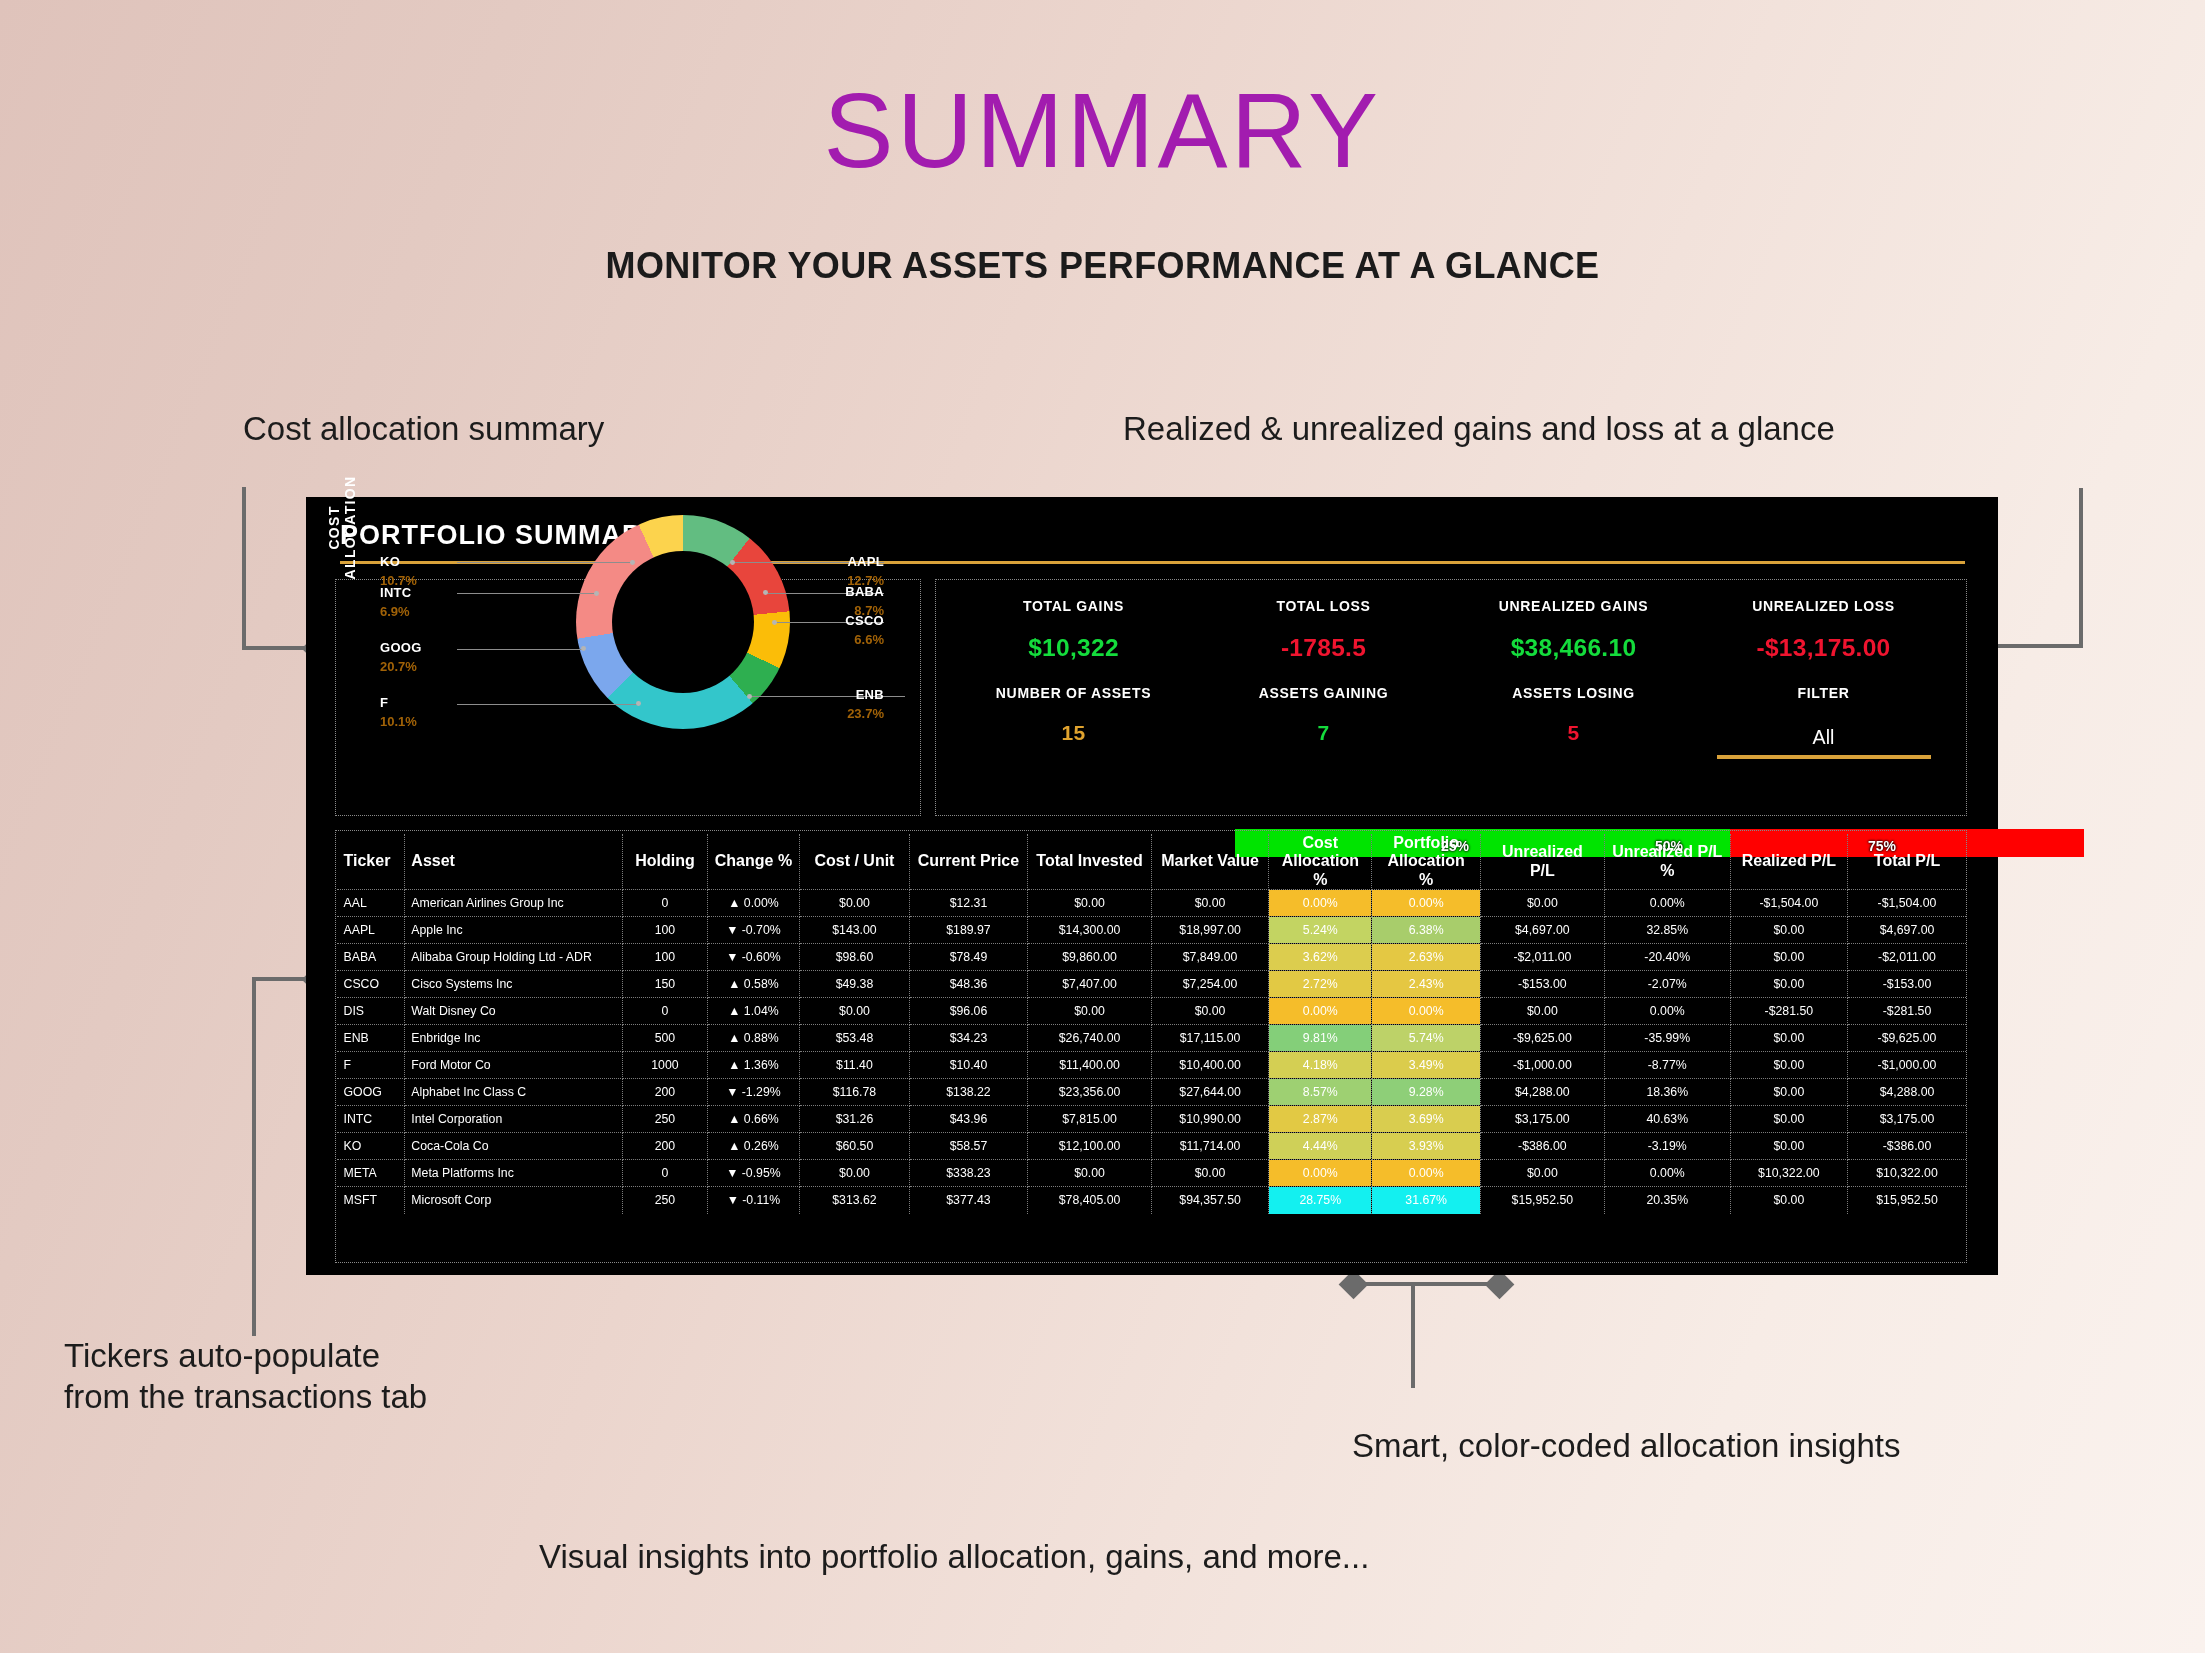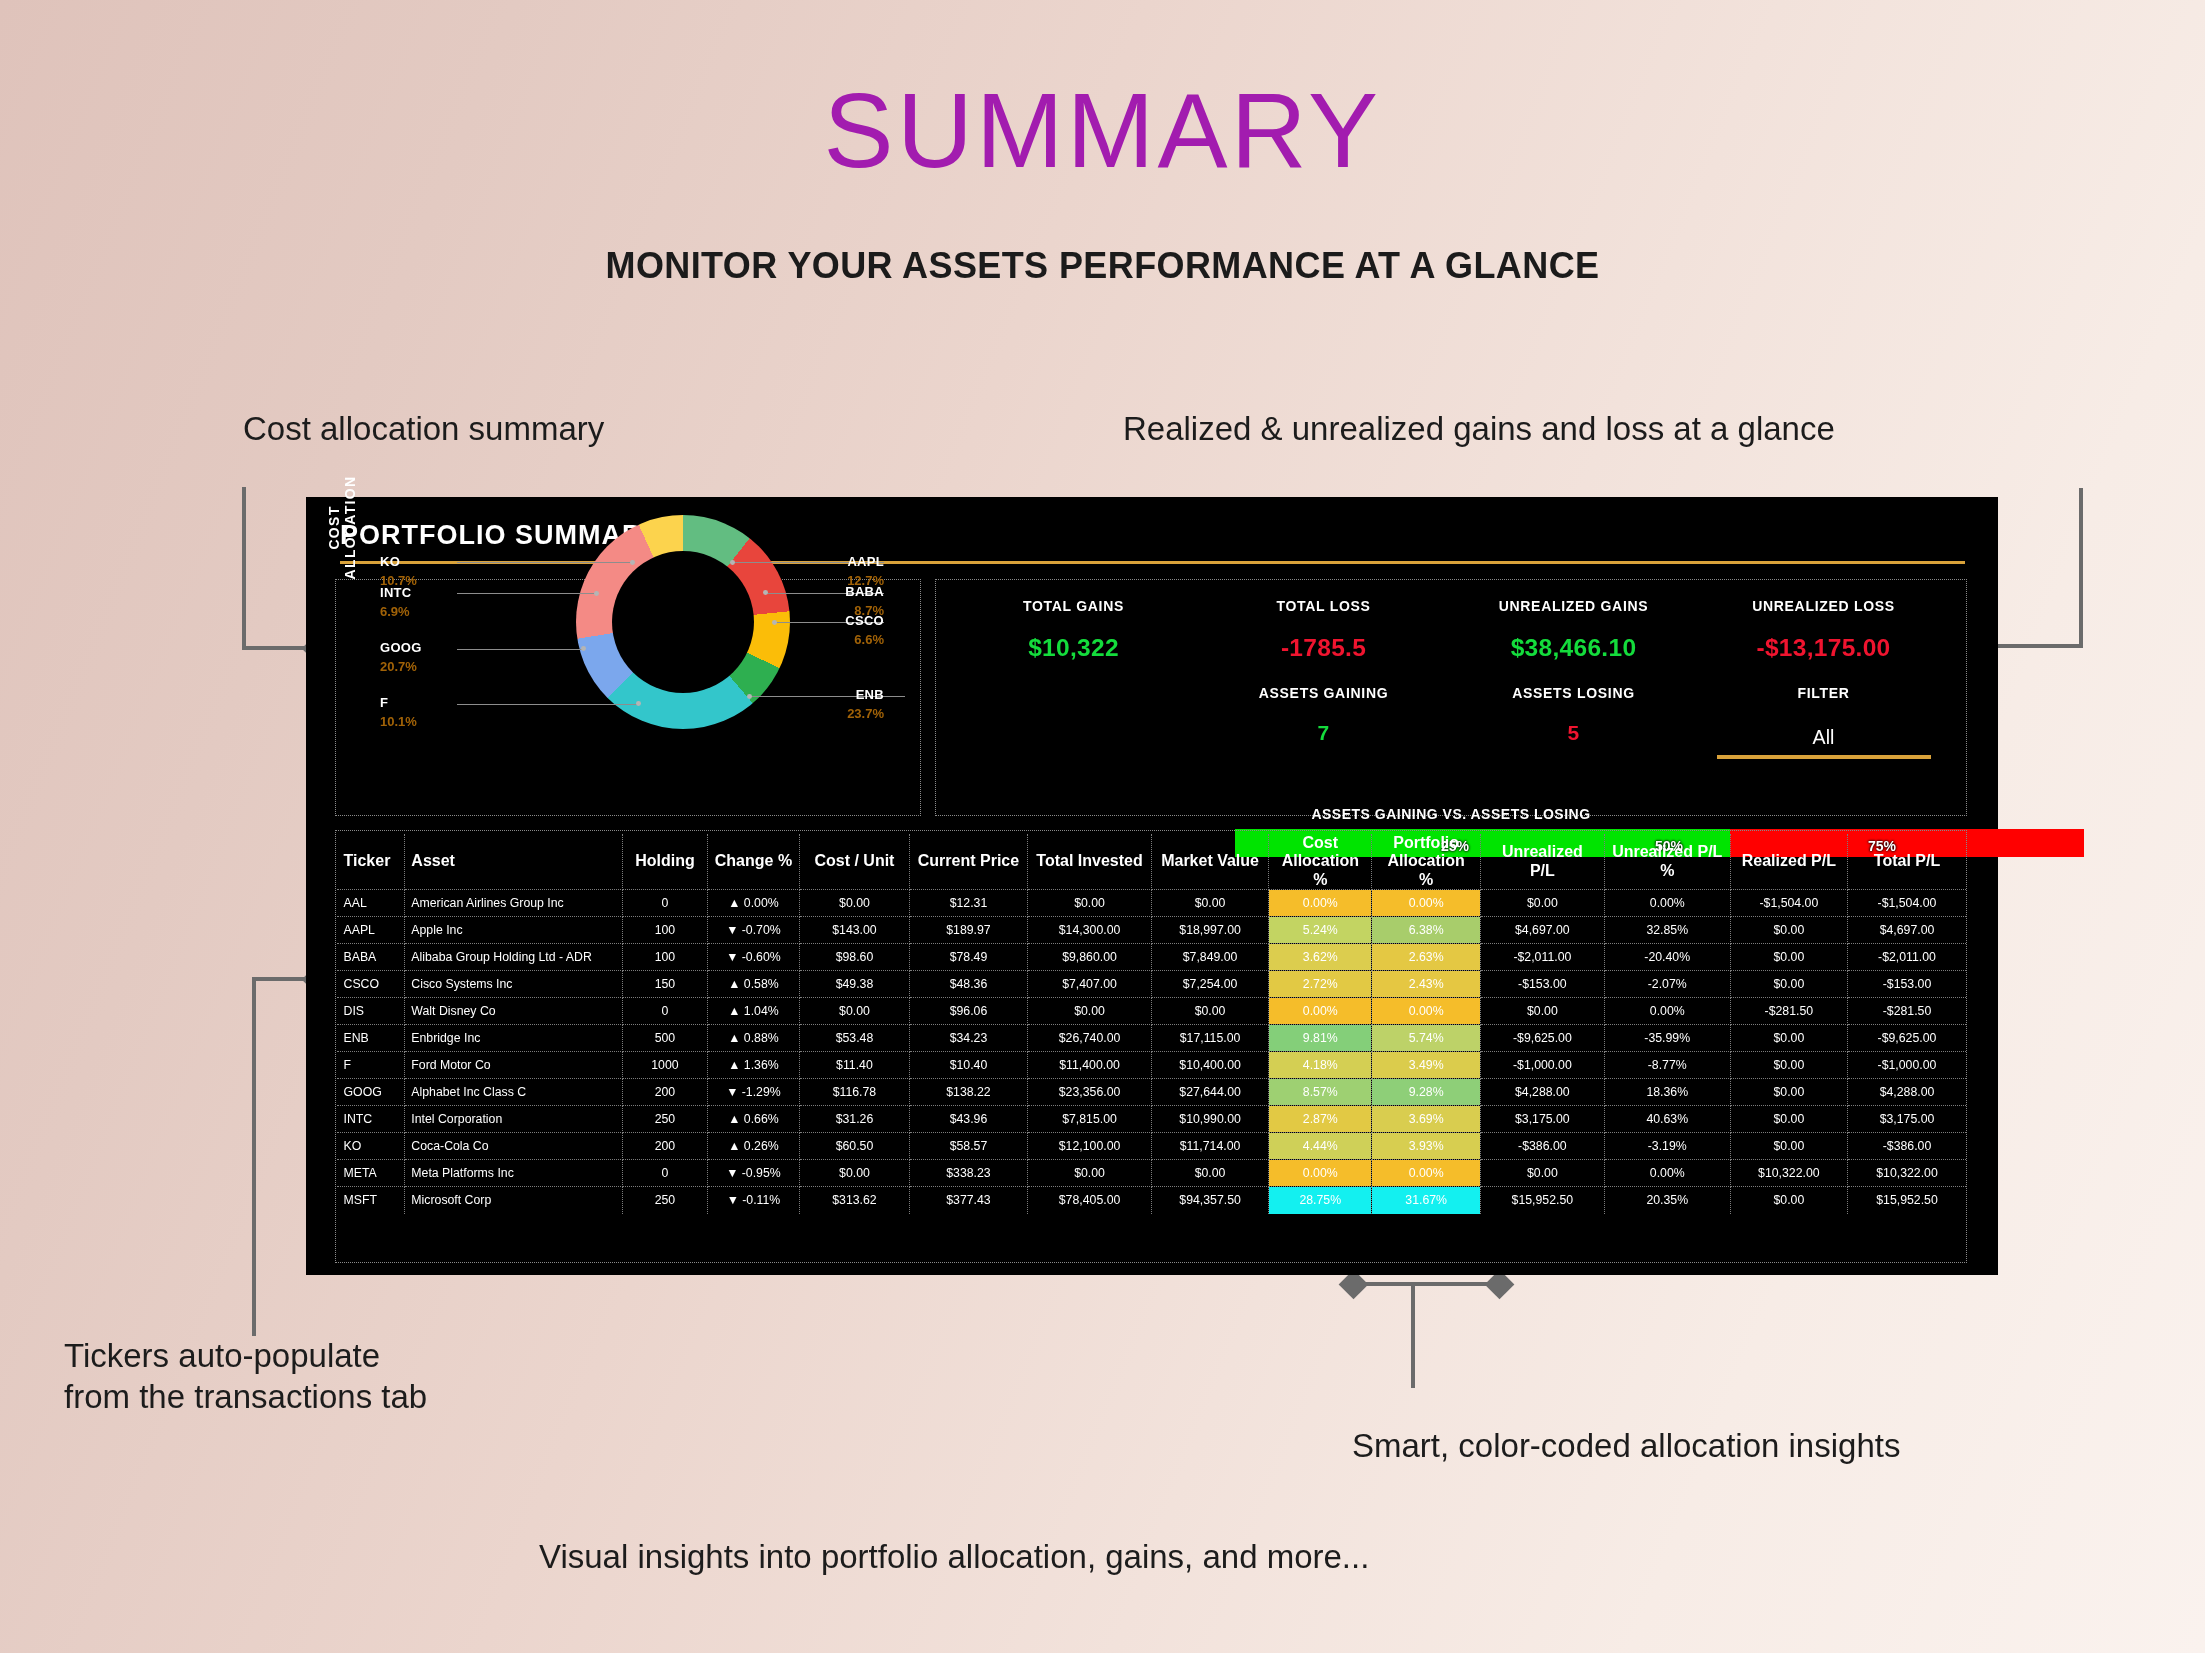--- a/index.html
+++ b/index.html
@@ -284,36 +284,39 @@
   </div>
   <div class="kpi" style="left:1145px; top:101px;">
     <div class="kpi-label">UNREALIZED GAINS</div>
     <div class="kpi-value pos">$38,466.10</div>
   </div>
   <div class="kpi" style="left:1395px; top:101px;">
     <div class="kpi-label">UNREALIZED LOSS</div>
     <div class="kpi-value neg">-$13,175.00</div>
   </div>
 
+  <div class="kpi" style="left:645px; top:188px;">
+    <div class="kpi-label">NUMBER OF ASSETS</div>
+    <div class="kpi-value amber small">15</div>
+  </div>
   <div class="kpi" style="left:895px; top:188px;">
     <div class="kpi-label">ASSETS GAINING</div>
     <div class="kpi-value pos small">7</div>
   </div>
   <div class="kpi" style="left:1145px; top:188px;">
     <div class="kpi-label">ASSETS LOSING</div>
     <div class="kpi-value neg small">5</div>
   </div>
 
   <div class="kpi" style="left:1395px; top:188px;">
     <div class="kpi-label">FILTER</div>
     <div id="filter-value">All</div>
     <div id="filter-underline"></div>
   </div>
 
-  <div id="gvl-title">ASSETS GAINING VS. ASSETS LOSING</div>
   <div id="gvl-bar">
     <div id="gvl-green" style="width:58.3%;"></div>
     <div id="gvl-red"></div>
   </div>
   <div class="gvl-tick" style="left:1135px;">25%</div>
   <div class="gvl-tick" style="left:1349px;">50%</div>
   <div class="gvl-tick" style="left:1562px;">75%</div>
 
   <div class="dotted-box" id="box-table"></div>
   <table id="holdings">

